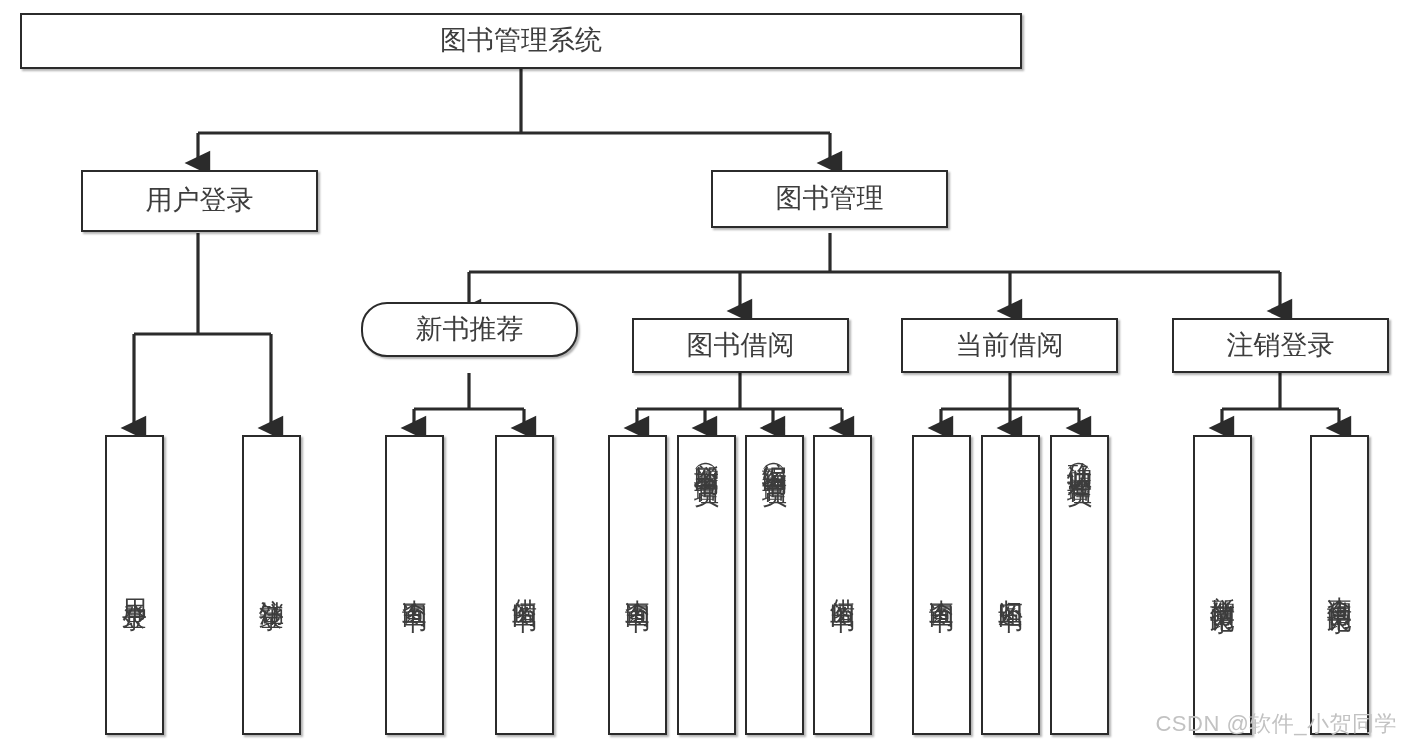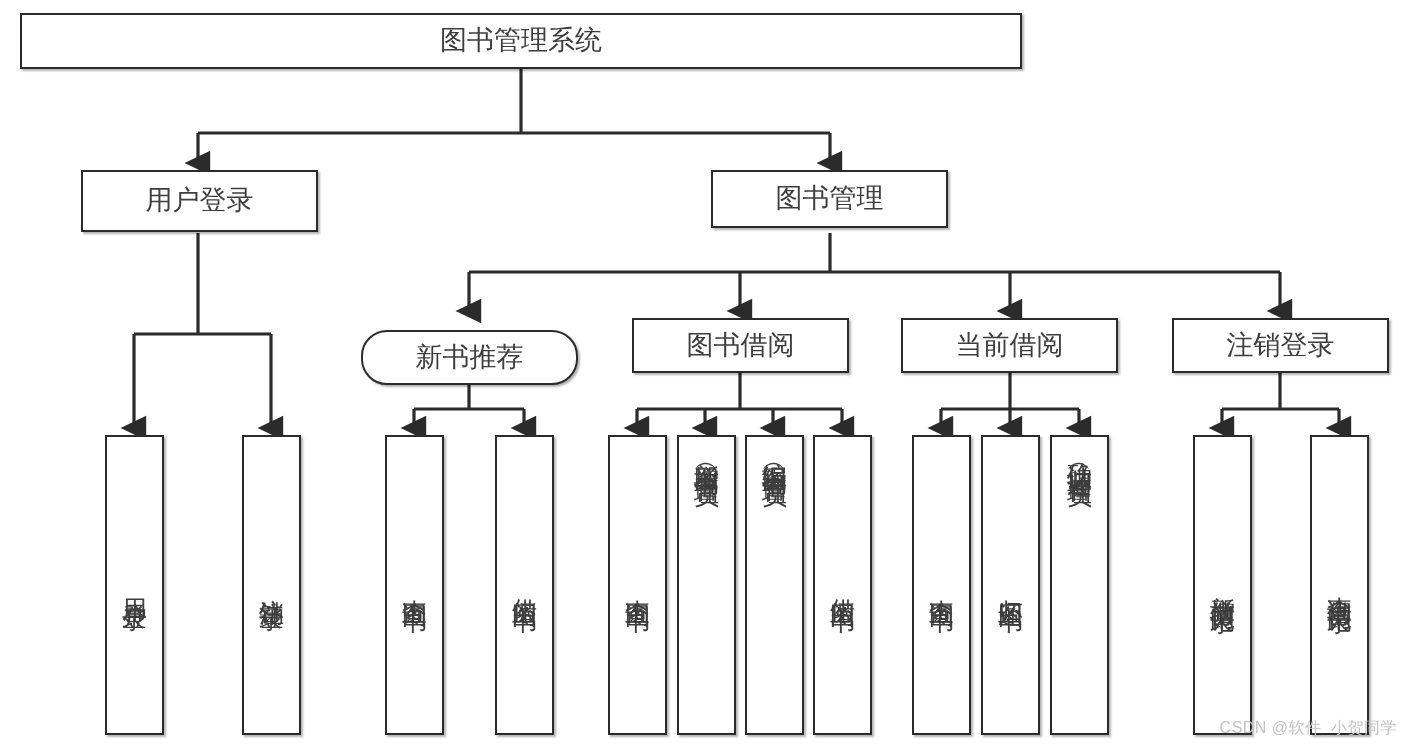--- a/index.html
+++ b/index.html
@@ -62,21 +62,21 @@
     height: auto;
   }
   .node.vert.centered {
     align-items: center;
     padding-top: 0;
   }
   #watermark {
     position: absolute;
     right: 8px;
     bottom: 8px;
-    font-size: 16px;
+    font-size: 22px;
     color: #c2c2c2;
     letter-spacing: 0.5px;
     white-space: nowrap;
     user-select: none;
   }
 </style>
 </head>
 <body>
 
 <div id="diagram-root">
@@ -138,21 +138,21 @@
   </div>
 
   <div class="node horiz" style="left:81px; top:170px; width:237px; height:62px;">
     <span class="node-label">用户登录</span>
   </div>
 
   <div class="node horiz" style="left:711px; top:170px; width:237px; height:58px;">
     <span class="node-label">图书管理</span>
   </div>
 
-  <div class="node horiz" style="left:361px; top:330px; width:217px; height:55px;border-radius:26px;">
+  <div class="node horiz" style="left:361px; top:302px; width:217px; height:55px;border-radius:26px;">
     <span class="node-label">新书推荐</span>
   </div>
 
   <div class="node horiz" style="left:632px; top:318px; width:217px; height:55px;">
     <span class="node-label">图书借阅</span>
   </div>
 
   <div class="node horiz" style="left:901px; top:318px; width:217px; height:55px;justify-content:center;">
     <span class="node-label">当前借阅</span>
   </div>

